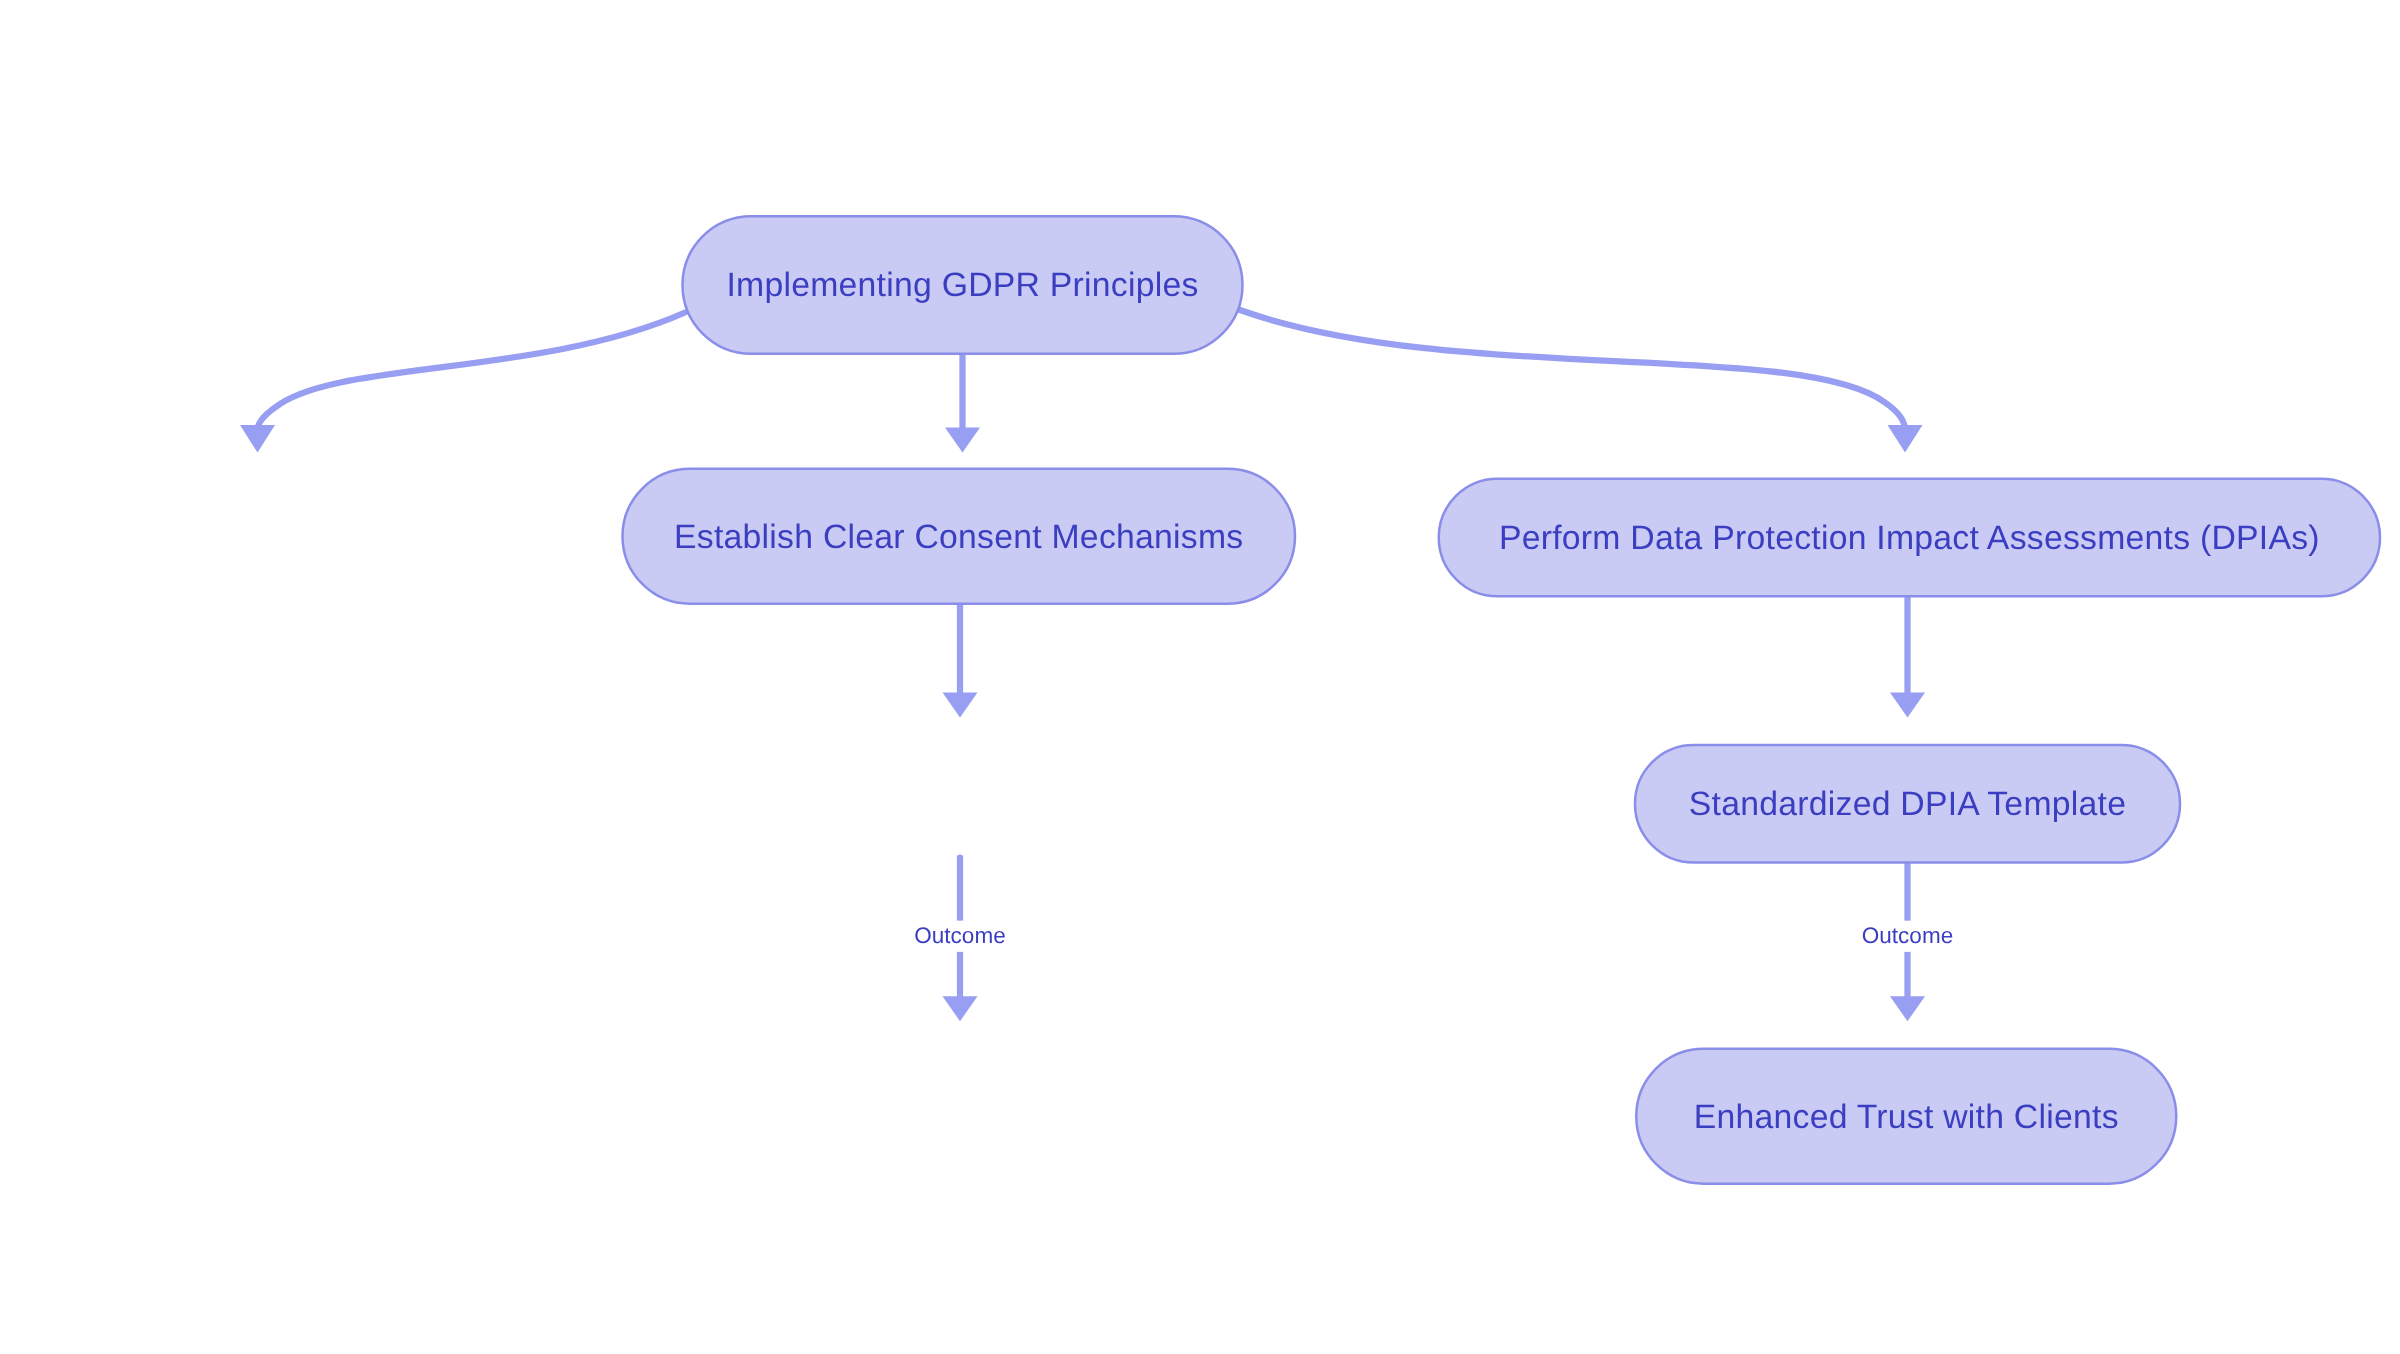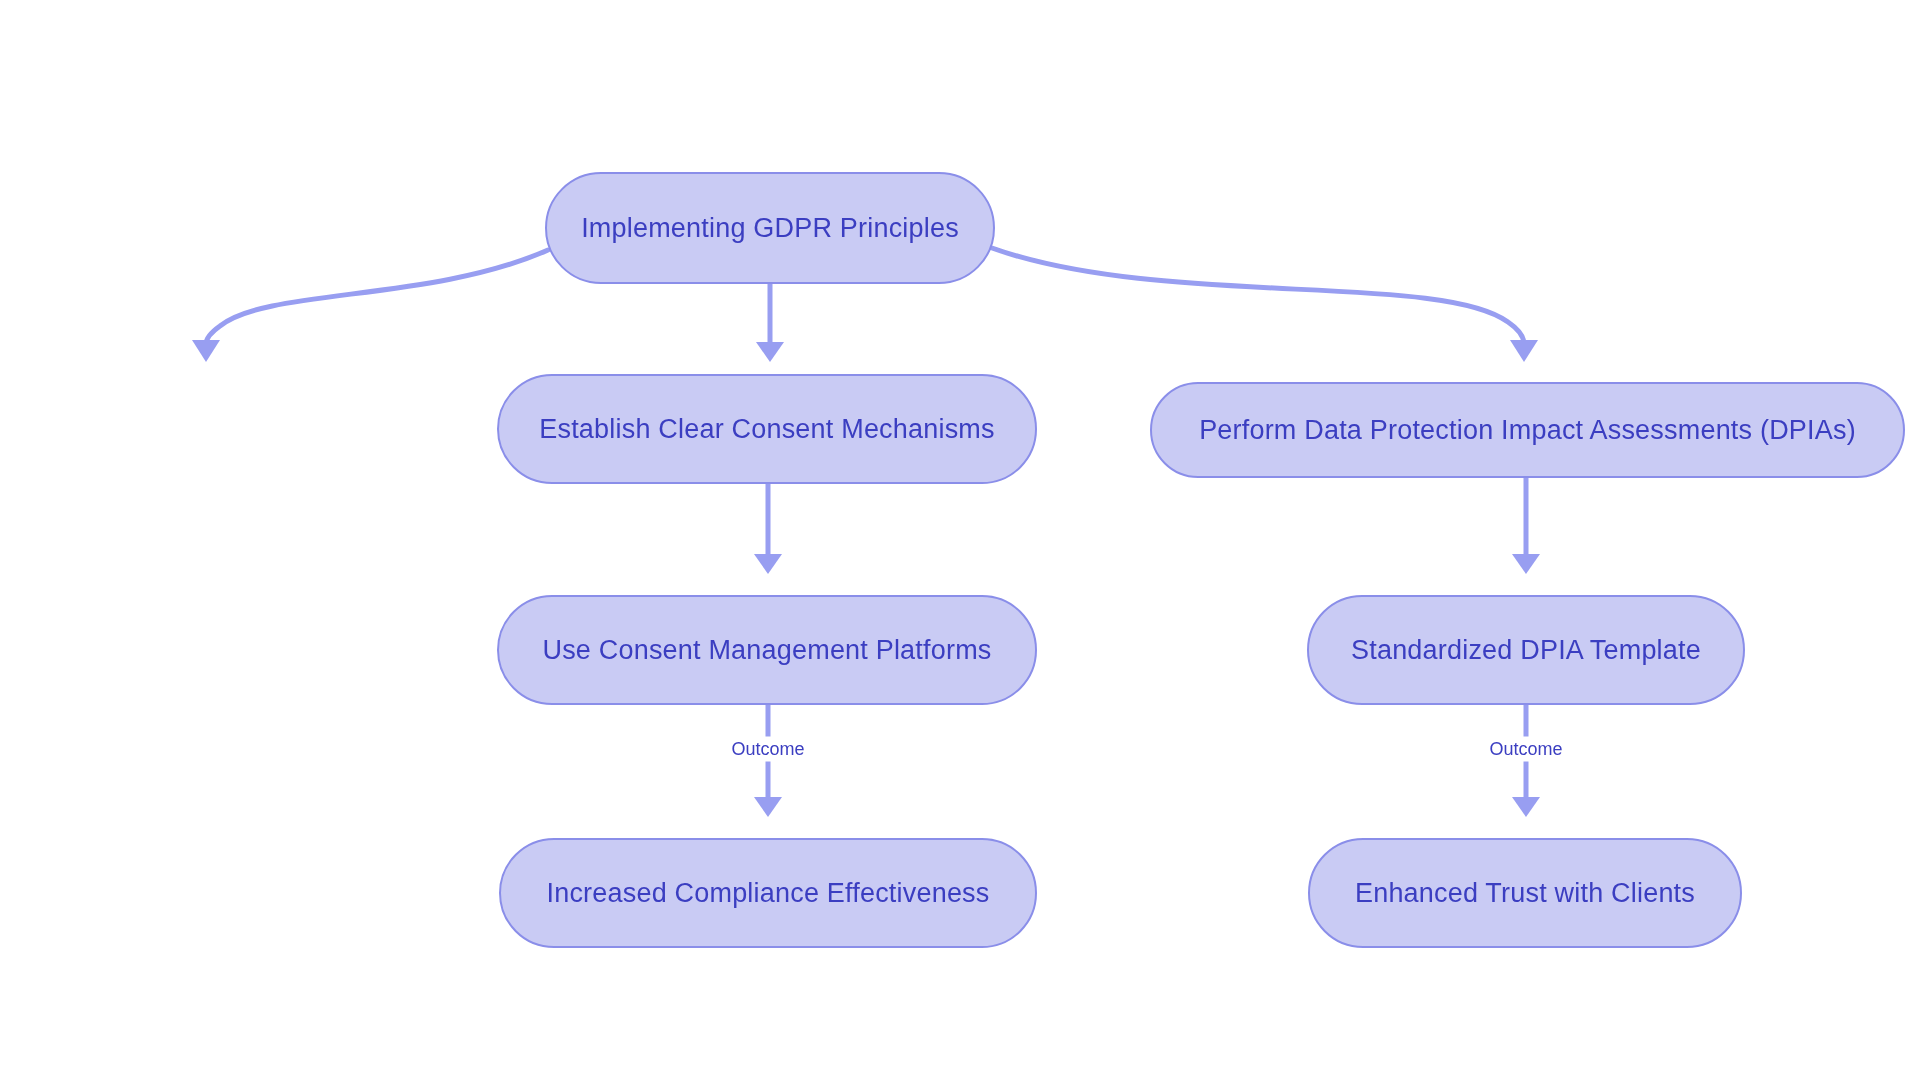--- a/index.html
+++ b/index.html
@@ -75,25 +75,23 @@
     </g>
   </svg>
 
   <div class="node" style="left:545px; top:152px; width:450px; height:112px;">Implementing GDPR Principles</div>
 
 
   <div class="node" style="left:497px; top:354px; width:540px; height:110px;">Establish Clear Consent Mechanisms</div>
 
   <div class="node" style="left:1150px; top:362px; width:755px; height:96px;">Perform Data Protection Impact Assessments (DPIAs)</div>
 
-  <div class="node" style="left:497px; top:575px; width:540px; height:110px;">Use Consent Management Platforms</div>
 
-  <div class="node" style="left:1307px; top:575px; width:438px; height:110px;">Standardized DPIA Template</div>
+  <div class="node" style="left:1307px; top:575px; width:438px; height:96px;">Standardized DPIA Template</div>
 
-  <div class="node" style="left:499px; top:818px; width:538px; height:110px;">Increased Compliance Effectiveness</div>
 
   <div class="node" style="left:1308px; top:818px; width:434px; height:110px;">Enhanced Trust with Clients</div>
 
   <div class="edge-label" style="left:768px; top:749px;">Outcome</div>
 
   <div class="edge-label" style="left:1526px; top:749px;">Outcome</div>
 
 </div>
 
 </body></html>

